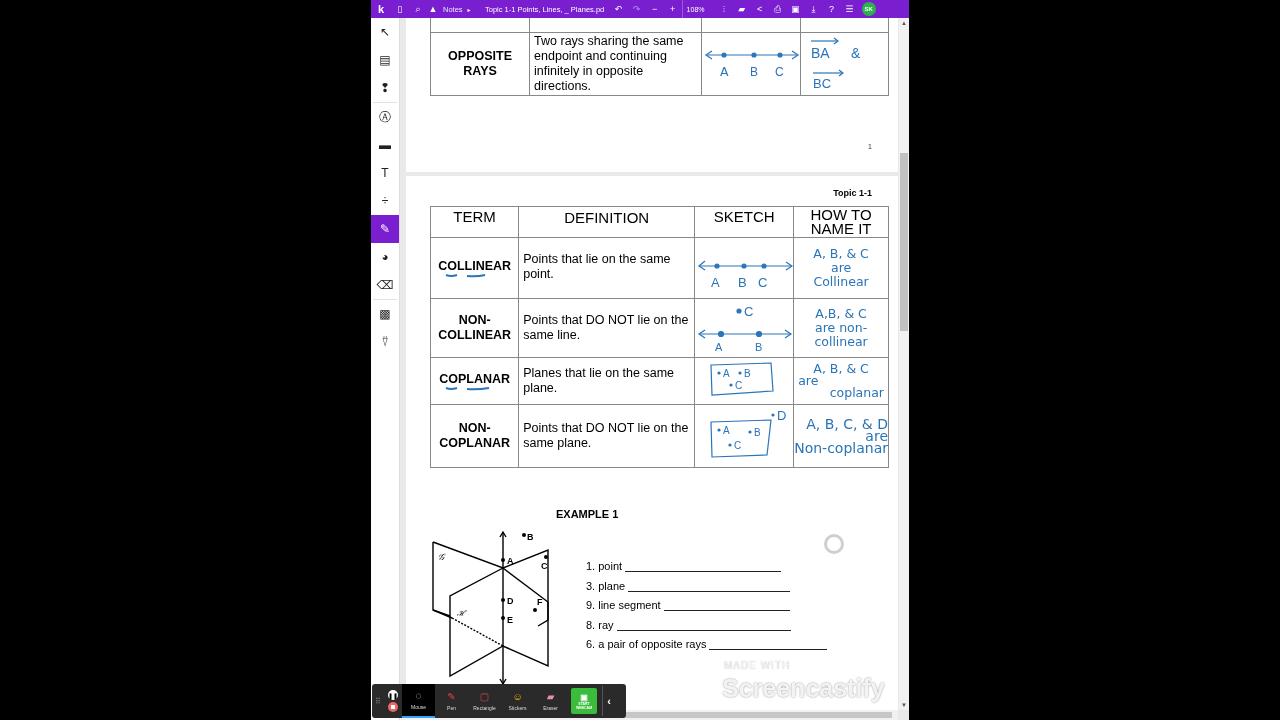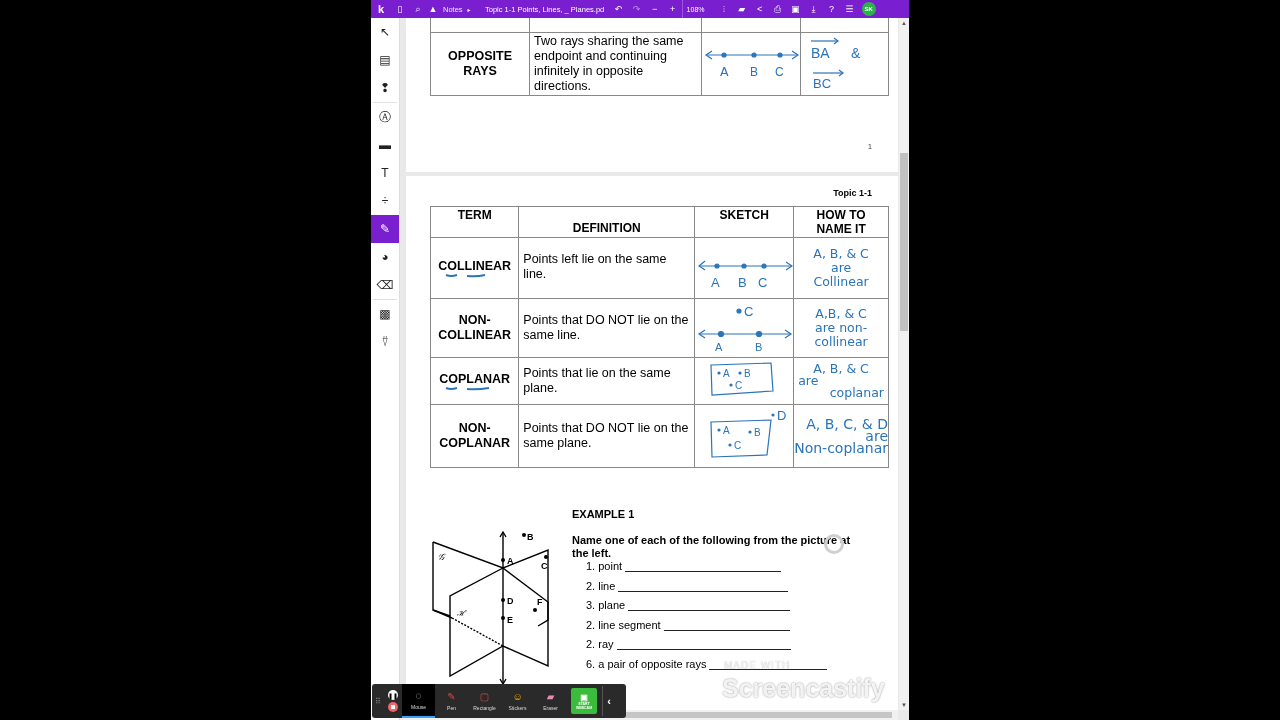--- a/index.html
+++ b/index.html
@@ -43,28 +43,28 @@
   
   #viewport {
     position: absolute; left: 29px; top: 18px; width: 498px; height: 692px; overflow: hidden; background: #e9e9e9;
   }
   .page { position: absolute; left: 6px; width: 492px; background: #fff; }
   #page1 { top: -60px; height: 214px; }
   #page2 { top: 158px; height: 560px; }
   .pgnum { position: absolute; right: 26px; font-size: 7px; color: #333; }
   table.terms { position: absolute; border-collapse: collapse; left: 24px; width: 459px; }
   table.terms td, table.terms th { border: 1px solid #888; padding: 0 4px; vertical-align: middle; }
-  table.terms th { font-size: 12px; font-weight: bold; text-align: center; }
+  table.terms th { font-size: 15px; font-weight: normal; text-align: center; }
   .term { font-weight: bold; text-align: center; font-size: 12.5px; width: 80px; line-height: 15px; }
   .def { font-size: 12.5px; width: 177px; line-height: 15px; }
   .sketch { width: 90px; padding: 0 !important; }
   .howto { width: 78px; padding: 0 !important; }
   .ink { color: #2a74b8; font-family: "DejaVu Sans", sans-serif; font-size: 12.5px; line-height: 14px; }
   .topic { position: absolute; right: 26px; top: 12px; font-size: 9px; font-weight: bold; }
-  .ex-title { position: absolute; left: 166px; top: 332px; font-size: 11px; font-weight: bold; }
+  .ex-title { position: absolute; left: 150px; top: 332px; font-size: 11px; font-weight: bold; }
   .ex-instr { position: absolute; left: 166px; top: 358px; width: 290px; font-size: 11px; font-weight: bold; line-height: 13px; }
   .ex-list { position: absolute; left: 180px; top: 384px; font-size: 11px; }
   .ex-item { height: 19.5px; display: flex; align-items: flex-start; }
   .ex-item .blank { display: inline-block; border-bottom: 1px solid #222; height: 11px; margin-left: 3px; }
   .cursor-ring { position: absolute; left: 418px; top: 358px; width: 14px; height: 14px; border-radius: 50%; border: 3px solid #cfcfcf; }
   
   #vscroll { position: absolute; right: 0; top: 18px; width: 10px; height: 692px; background: #f1f1f1; }
   #vthumb { position: absolute; left: 1px; top: 135px; width: 8px; height: 178px; background: #c1c1c1; }
   #hscroll { position: absolute; left: 29px; bottom: 0; width: 498px; height: 10px; background: #f1f1f1; }
   #hthumb { position: absolute; left: 2px; top: 2px; width: 490px; height: 6px; background: #c6c6c6; }
@@ -209,33 +209,33 @@
         </table>
       <div class="pgnum" style="top:185px;">1</div>
     </div>
 
     <div class="page" id="page2">
       <div class="topic">Topic 1-1</div>
       <table class="terms" style="top:30px;">
         <tbody>
             <tr style="height:30px;">
           <th style="vertical-align:top;padding-top:1px">TERM</th>
-          <th style="vertical-align:top;padding-top:14px">DEFINITION</th>
+          <th style="vertical-align:top;padding-top:2px">DEFINITION</th>
           <th style="vertical-align:top;padding-top:1px">SKETCH</th>
           <th style="line-height:14px;padding:1px 14px">HOW TO NAME IT</th>
         </tr>
 
         <tr style="height:58px;">
           <td class="term">
             <span style="position:relative">COLLINEAR</span>
             <svg width="60" height="6" style="display:block;margin:-2px auto 0">
                   <path d="M1 3 Q6 5 12 3 M22 4 Q32 5 40 3" stroke="#2a74b8" stroke-width="2" fill="none"></path>
                 </svg>
           </td>
-          <td class="def" style="vertical-align:top;padding-top:14px">Points left lie on the same line.</td>
+          <td class="def" style="vertical-align:top;padding-top:14px">Points that lie on the same point.</td>
           <td class="sketch">
             <svg width="98" height="56" viewBox="0 0 98 56">
               <g stroke="#2a74b8" fill="#2a74b8" stroke-width="1.2">
                 <line x1="4" y1="28" x2="97" y2="28"></line>
                     <polyline points="10,23 4,28 10,32" fill="none"></polyline>
                     <polyline points="91,24 97,28 91,32" fill="none"></polyline>
                 <circle cx="22" cy="28" r="2"></circle>
                     <circle cx="49" cy="28" r="2"></circle>
                     <circle cx="69" cy="28" r="2"></circle>
               </g>
@@ -276,21 +276,21 @@
           </td>
         </tr>
 
         <tr style="height:44px;margin-top:20px;">
           <td class="term">
             <span>COPLANAR</span>
             <svg width="60" height="6" style="display:block;margin:-2px auto 0">
                   <path d="M1 3 Q6 5 12 3 M22 4 Q32 5 44 3" stroke="#2a74b8" stroke-width="2" fill="none"></path>
                 </svg>
           </td>
-          <td class="def">Points that lie on the same plane.</td>
+          <td class="def">Planes that lie on the same plane.</td>
           <td class="sketch">
             <svg width="98" height="42" viewBox="0 0 98 42">
               <path d="M16 7 L76 5 L78 33 L17 37 Z" stroke="#2a74b8" fill="none" stroke-width="1.2"></path>
               <g fill="#2a74b8">
                     <circle cx="24" cy="15" r="1.6"></circle>
                     <circle cx="45" cy="15" r="1.6"></circle>
                     <circle cx="36" cy="27" r="1.6"></circle>
                   </g>
               <text x="28" y="19" fill="#2a74b8" font-size="10">A</text>
               <text x="49" y="19" fill="#2a74b8" font-size="10">B</text>
@@ -325,41 +325,36 @@
           <td class="howto ink" style="text-align:right;white-space:nowrap;font-size:14px;">
             <div>A, B, C, &amp; D</div>
             <div style="line-height:10px">are</div>
             <div>Non-coplanar</div>
           </td>
         </tr>
       </tbody>
         </table>
 
       <div class="ex-title">EXAMPLE 1</div>
-      <div class="ex-instr">Name one of each of the following from the picture at the left.</div>
       <div class="cursor-ring"></div>
       <div class="ex-list">
         <div class="ex-item">
             <span>1. point</span>
             <span class="blank" style="width:156px"></span>
           </div>
         <div class="ex-item">
-            <span>2. line</span>
-            <span class="blank" style="width:170px"></span>
-          </div>
-        <div class="ex-item">
             <span>3. plane</span>
             <span class="blank" style="width:162px"></span>
           </div>
         <div class="ex-item">
-            <span>2. line segment</span>
+            <span>9. line segment</span>
             <span class="blank" style="width:126px"></span>
           </div>
         <div class="ex-item">
-            <span>2. ray</span>
+            <span>8. ray</span>
             <span class="blank" style="width:174px"></span>
           </div>
         <div class="ex-item">
             <span>6. a pair of opposite rays</span>
             <span class="blank" style="width:118px"></span>
           </div>
       </div>
 
       <svg style="position:absolute;left:24px;top:352px" width="130" height="160" viewBox="0 0 130 160">
         <g stroke="#000" stroke-width="1.4" fill="none">

